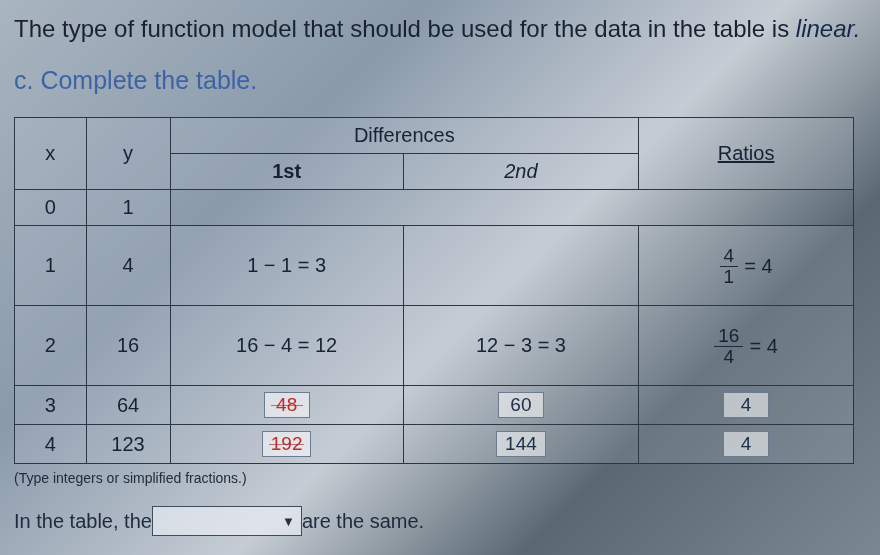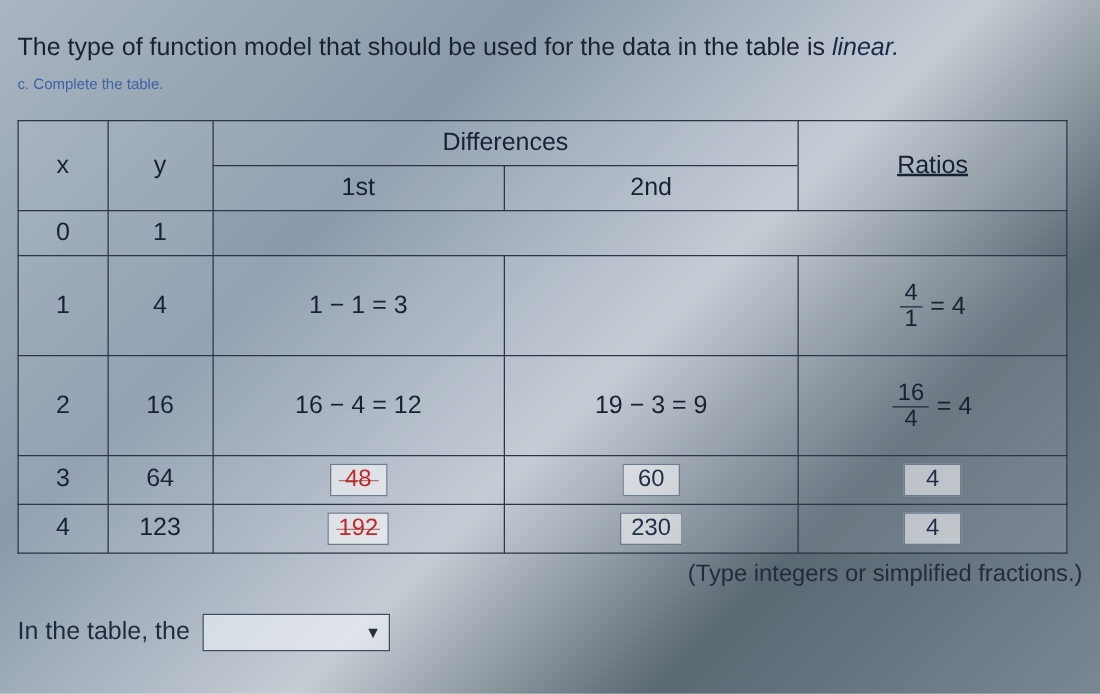--- a/index.html
+++ b/index.html
@@ -4,40 +4,40 @@
 <style>
   * { box-sizing: border-box; margin: 0; padding: 0; }
   body {
     width: 880px; height: 555px;
     font-family: Arial, sans-serif;
     background: linear-gradient(135deg, #a9b5c0 0%, #8a9aab 30%, #c5ccd4 55%, #5a6872 75%, #7a8894 100%);
     color: #1a2230;
     padding: 10px 14px;
     position: relative;
   }
-  .intro { font-size: 20px; line-height: 1.6; margin-top: 12px; }
+  .intro { font-size: 24px; line-height: 1.6; }
   .intro .answer { color: #152a4a; font-style: italic; }
-  .partc { color: #3d62a6; font-size: 12px; margin-top: 6px; margin-bottom: 22px; }
+  .partc { color: #3d62a6; font-size: 25px; margin-top: 18px; margin-bottom: 22px; }
 
   table.data {
     border-collapse: collapse;
     width: 840px;
   }
   table.data th, table.data td {
     border: 1px solid #2b3744;
     text-align: center;
     font-size: 20px;
     color: #172234;
     background: rgba(200,210,220,0.15);
   }
   table.data td { padding: 6px 4px; }
   table.data .xcol { width: 70px; }
   table.data .ycol { width: 82px; }
-  table.data .d1col { width: 228px; }
-  table.data .d2col { width: 230px; }
+  table.data .d1col { width: 228px; font-weight: bold; }
+  table.data .d2col { width: 230px; font-style: italic; }
   table.data .rcol  { width: 210px; text-decoration: underline; }
   table.data tr.tall td { padding: 18px 4px; }
 
   .diffhead { border-bottom: none !important; color: #2a4c8e; }
   .subhead td, .subhead th { color: #1a2230; }
 
   .inputval {
     background: rgba(255,255,255,0.55);
     border: 1px solid #6b7c90;
     display: inline-block;
@@ -50,22 +50,22 @@
   .inputval.wrong::after{
     content:""; position:absolute; left:6px; right:6px; top:50%;
     border-top:1.5px solid rgba(150,40,40,0.6);
   }
 
   .frac { display:inline-block; vertical-align:middle; text-align:center; font-size:19px; line-height:1.05; }
   .frac .num { display:block; border-bottom:1.5px solid #1f2b3d; padding:0 4px; }
   .frac .den { display:block; padding:0 4px; }
   .eqline { display:inline-flex; align-items:center; gap:6px; }
 
-  .hinttext { font-size: 19px; margin-top: 6px; color: #222c3a; text-align: right; }
-  .fill-line { font-size: 20px; margin-top: 20px; display:flex; align-items:center; gap:10px; color:#1e2a3d;}
+  .hinttext { font-size: 14px; margin-top: 6px; color: #222c3a; }
+  .fill-line { font-size: 20px; margin-top: 20px; display:flex; align-items:center; color:#1e2a3d;}
   .dropdown {
     display:inline-flex; align-items:center; justify-content:space-between;
     border:1px solid #3e4d5e; background:rgba(240,244,248,0.6);
     width: 150px; height: 30px; padding: 0 6px 0 10px;
   }
   .dropdown .dd-icon { font-size: 13px; color:#28303e; }
 </style>
 </head>
 <body>
 
@@ -108,21 +108,21 @@
         </span>
         <span>= 4</span>
       </span>
     </td>
   </tr>
 
   <tr class="tall">
     <td>2</td>
     <td>16</td>
     <td>16 − 4 = 12</td>
-    <td>19 − 3 = 9</td>
+    <td>12 − 3 = 3</td>
     <td>
       <span class="eqline">
         <span class="frac">
           <span class="num">16</span>
           <span class="den">4</span>
         </span>
         <span>= 4</span>
       </span>
     </td>
   </tr>
@@ -141,30 +141,31 @@
     </td>
   </tr>
 
   <tr>
     <td>4</td>
     <td>123</td>
     <td>
       <span class="inputval wrong">192</span>
     </td>
     <td>
-      <span class="inputval">230</span>
+      <span class="inputval">144</span>
     </td>
     <td>
       <span class="inputval">4</span>
     </td>
   </tr>
 </tbody>
   </table>
 
 <div class="hinttext">(Type integers or simplified fractions.)</div>
 
 <div class="fill-line">
   <span>In the table, the</span>
   <span class="dropdown">
     <span></span>
     <span class="dd-icon">▼</span>
   </span>
+  <span>are the same.</span>
 </div>
 
 </body></html>

